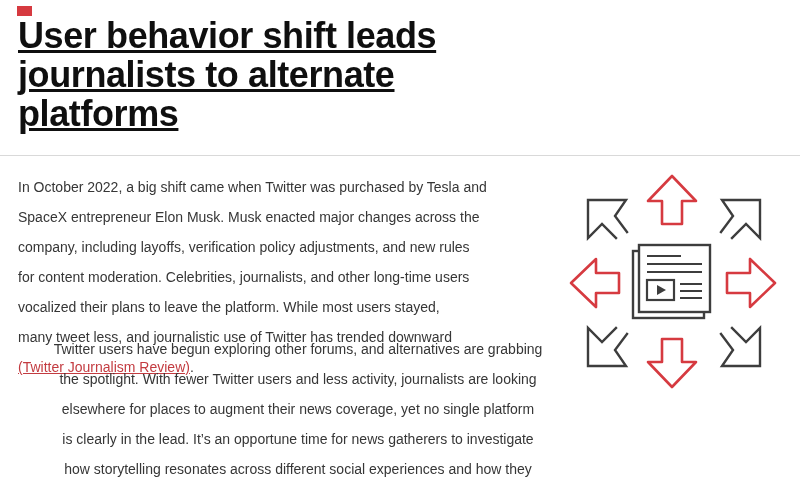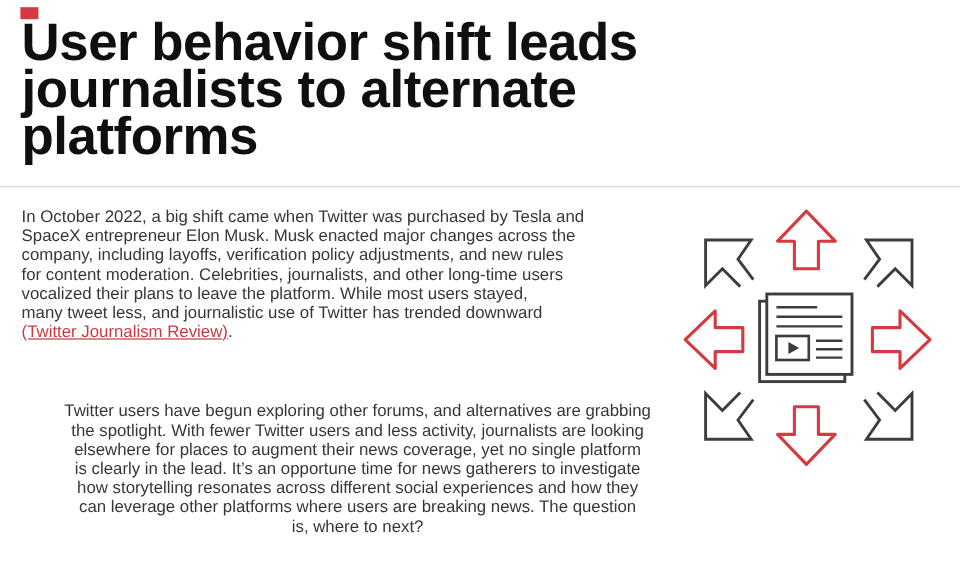--- a/index.html
+++ b/index.html
@@ -14,33 +14,34 @@
   html,body{width:800px;height:485px;background:#ffffff;overflow:hidden;}
   body{font-family:"Liberation Sans","DejaVu Sans",sans-serif;position:relative;}
 
   .logo-mark{
     position:absolute;left:17px;top:6px;width:15px;height:10px;
     background:var(--accent);
   }
 
   .headline{
     position:absolute;left:18px;top:16px;width:620px;
-    font-size:44px;line-height:39px;font-weight:bold;
+    font-size:36px;line-height:39px;font-weight:bold;
     color:var(--headline);letter-spacing:-0.4px;
     white-space:pre-line;
+    text-decoration:underline;
   }
 
   .divider{
     position:absolute;left:0;top:155px;width:800px;height:1px;
     background:var(--divider);
   }
 
   .body-text{
     position:absolute;left:18px;width:560px;
-    font-size:14px;line-height:16px;color:var(--body);
+    font-size:14px;line-height:30px;color:var(--body);
     white-space:pre-line;
   }
   .p1{top:172px;}
   .p2{top:334px;text-align:center;}
 
   .cjr-link{color:var(--link);text-decoration:underline;cursor:pointer;}
   .link-suffix{color:var(--body);}
 
   .illustration{position:absolute;left:567px;top:170px;}
   .red-stroke{stroke:var(--accent);}

